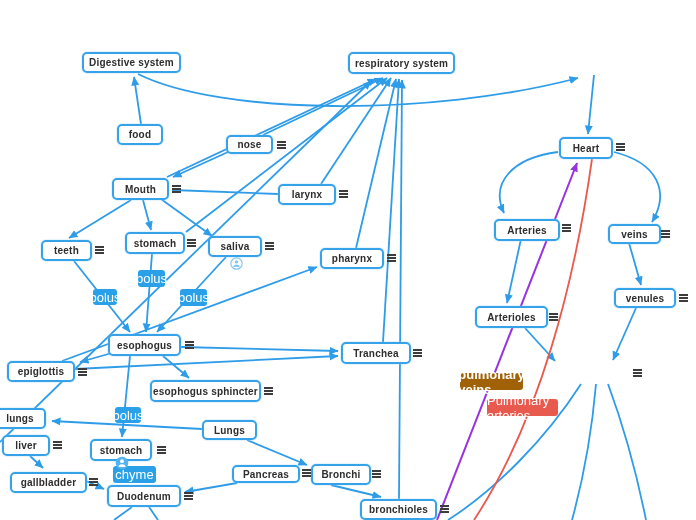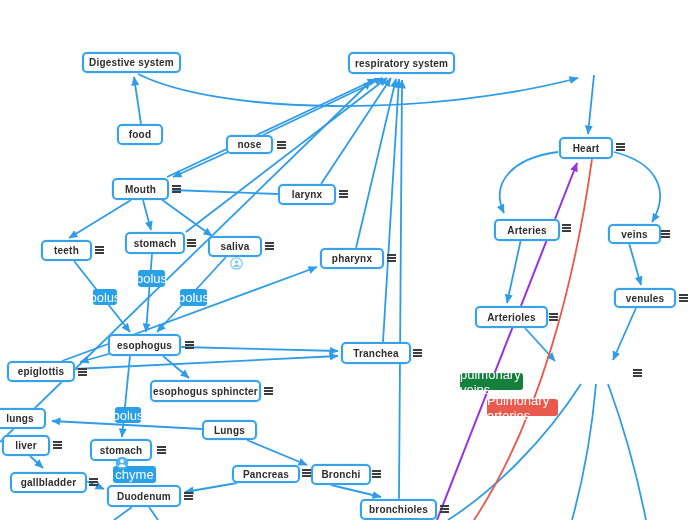--- a/index.html
+++ b/index.html
@@ -14,21 +14,21 @@
     display:flex; align-items:center; justify-content:center;
     font-size:10px; font-weight:bold; color:#2d2d2d; letter-spacing:0.2px;
     box-sizing:border-box; box-shadow:0 0 0 1px rgba(160,210,245,0.25);
   }
   .elabel {
     position:absolute; z-index:2; border-radius:3px;
     display:flex; align-items:center; justify-content:center;
     font-size:13px; font-weight:normal; color:#ffffff; box-sizing:border-box;
   }
   .elabel.blue   { background:#29a0e8; }
-  .elabel.purple { background:#15803d; }
+  .elabel.purple { background:#a16207;font-weight:bold; }
   .elabel.red    { background:#e8594e; }
   .menu {
     position:absolute; z-index:4; width:9px; height:2px; background:#3c3c3c;
     box-shadow:0 3px 0 #3c3c3c, 0 6px 0 #3c3c3c;
   }
   .presence { position:absolute; z-index:4; }
 </style>
 </head>
 <body>
 

